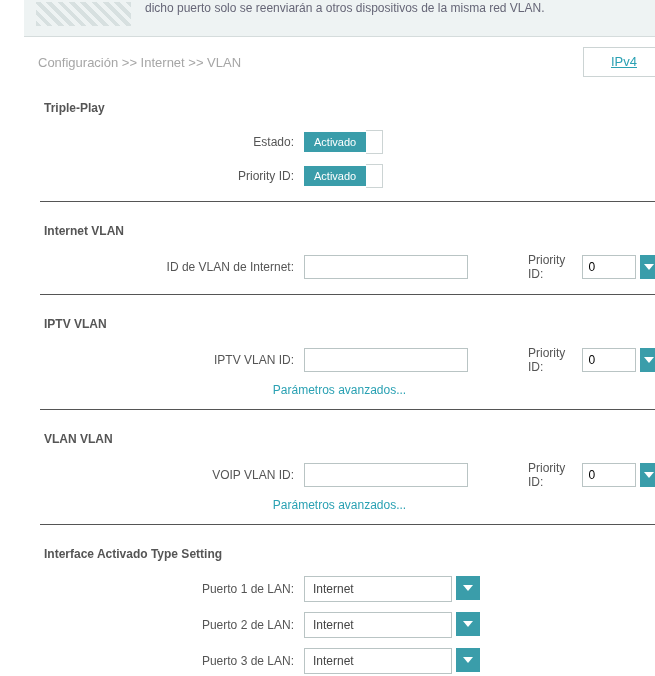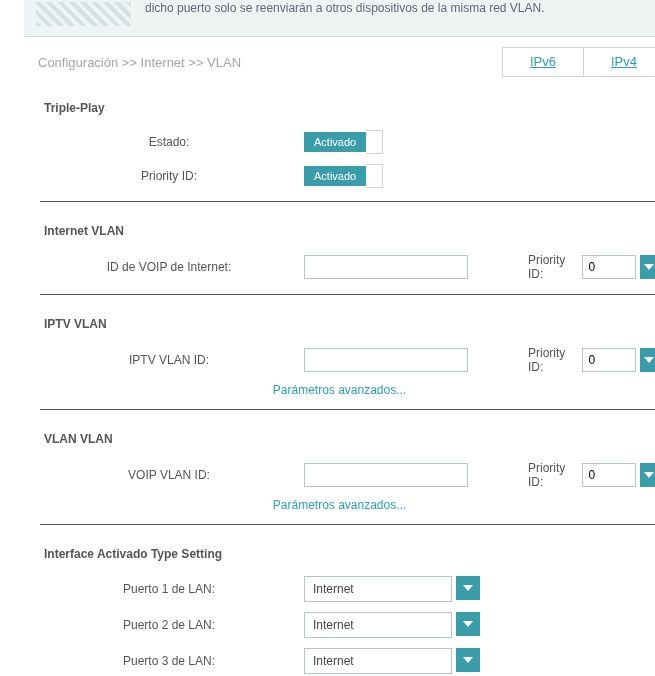--- a/index.html
+++ b/index.html
@@ -7,21 +7,21 @@
   .banner{display:flex;align-items:flex-start;padding:0 12px 10px 12px;background:#eef3f3;border-bottom:1px solid #d5dcdc;}
   .banner-icon{width:95px;height:24px;background:repeating-linear-gradient(45deg,#d7e0e0,#d7e0e0 4px,#eef3f3 4px,#eef3f3 8px);margin-right:14px;margin-top:2px;flex:none;}
   .banner-text{color:#667;line-height:1.4;}
   .topbar{display:flex;align-items:center;padding:10px 14px;}
   .breadcrumb{color:#a6a6a6;flex:1;font-size:13px;}
   .tab{width:80px;height:28px;line-height:28px;text-align:center;border:1px solid #ccd4d4;color:#2aa1b3;font-size:13px;text-decoration:underline;background:#fff;}
   .tab+ .tab{border-left:none;}
   .save-btn{width:100px;height:30px;line-height:30px;text-align:center;background:#3a9daa;color:#fff;border:none;font-size:13px;margin-left:0;}
   .section-title{font-weight:bold;color:#555;padding:14px 20px 10px 20px;}
   .row{display:flex;align-items:center;padding:5px 20px;}
-  .lbl{flex:0 0 250px;text-align:center;padding-right:10px;color:#555;}
+  .lbl{flex:0 0 250px;text-align:right;padding-right:10px;color:#555;}
   .toggle{display:inline-flex;align-items:center;}
   .toggle-on{background:#3a9daa;color:#fff;padding:4px 10px;font-size:11px;}
   .toggle-sq{width:16px;height:22px;border:1px solid #ccd4d4;border-left:none;background:#fff;}
   .txt{height:22px;border:1px solid #b9c4c4;padding:0 6px;font-size:12px;}
   .w155{width:150px;}
   .w45{width:40px;}
   .gap{flex:0 0 60px;}
   .plbl{color:#555;margin-right:8px;}
   .dd-btn{width:24px;height:24px;background:#3a9daa;display:inline-flex;align-items:center;justify-content:center;margin-left:4px;}
   .dd-btn svg{width:10px;height:10px;fill:#fff;}
@@ -35,21 +35,20 @@
 <body>
 <div class="page">
 
 <div class="banner">
   <div class="banner-icon"></div>
   <div class="banner-text">dicho puerto solo se reenviarán a otros dispositivos de la misma red VLAN.</div>
 </div>
 
 <div class="topbar">
   <div class="breadcrumb">Configuración &gt;&gt; Internet &gt;&gt; VLAN</div>
-  <div class="tab">IPv6</div>
   <div class="tab">IPv4</div>
 </div>
 
 <div class="section-title">Triple-Play</div>
 <div class="row">
   <div class="lbl">Estado:</div>
   <div class="toggle">
     <span class="toggle-on">Activado</span>
     <span class="toggle-sq"></span>
   </div>
@@ -58,21 +57,21 @@
   <div class="lbl">Priority ID:</div>
   <div class="toggle">
     <span class="toggle-on">Activado</span>
     <span class="toggle-sq"></span>
   </div>
 </div>
 <hr class="divider">
 
 <div class="section-title">Internet VLAN</div>
 <div class="row">
-  <div class="lbl">ID de VOIP de Internet:</div>
+  <div class="lbl">ID de VLAN de Internet:</div>
   <input class="txt w155" value="" style="">
   <div class="gap"></div>
   <span class="plbl">Priority ID:</span>
   <input class="txt w45" value="0" style="">
   <span class="dd-btn">
         <svg viewBox="0 0 10 10">
           <path d="M0 2 L5 8 L10 2 Z"></path>
         </svg>
       </span>
 </div>

